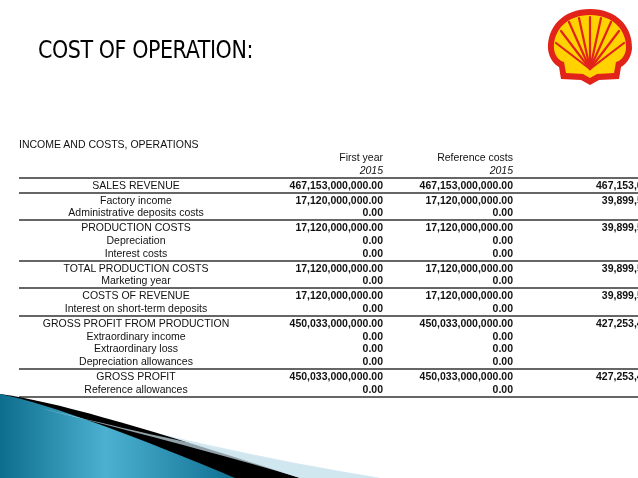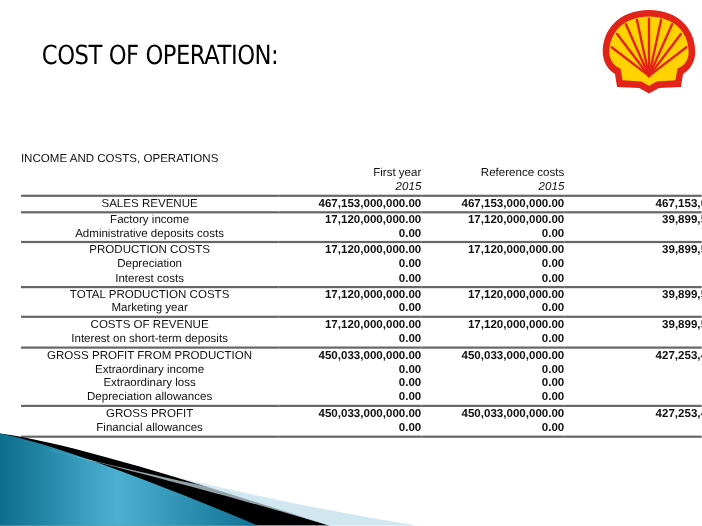--- a/index.html
+++ b/index.html
@@ -164,21 +164,21 @@
           <td class="num">0.00</td>
           <td class="num"></td>
         </tr>
         <tr>
           <td class="lbl">GROSS PROFIT</td>
           <td class="num">450,033,000,000.00</td>
           <td class="num">450,033,000,000.00</td>
           <td class="num"><span class="last-col">427,253,427,48</span></td>
         </tr>
         <tr class="botline">
-          <td class="lbl">Financial allowances</td>
+          <td class="lbl">Reference allowances</td>
           <td class="num">0.00</td>
           <td class="num">0.00</td>
           <td class="num"></td>
         </tr>
         <tr class="botline">
           <td class="lbl">TAXABLE PROFIT</td>
           <td class="num">450,033,000,000.00</td>
           <td class="num">450,033,000,000.00</td>
           <td class="num"><span class="last-col">427,253,427,48</span></td>
         </tr>

